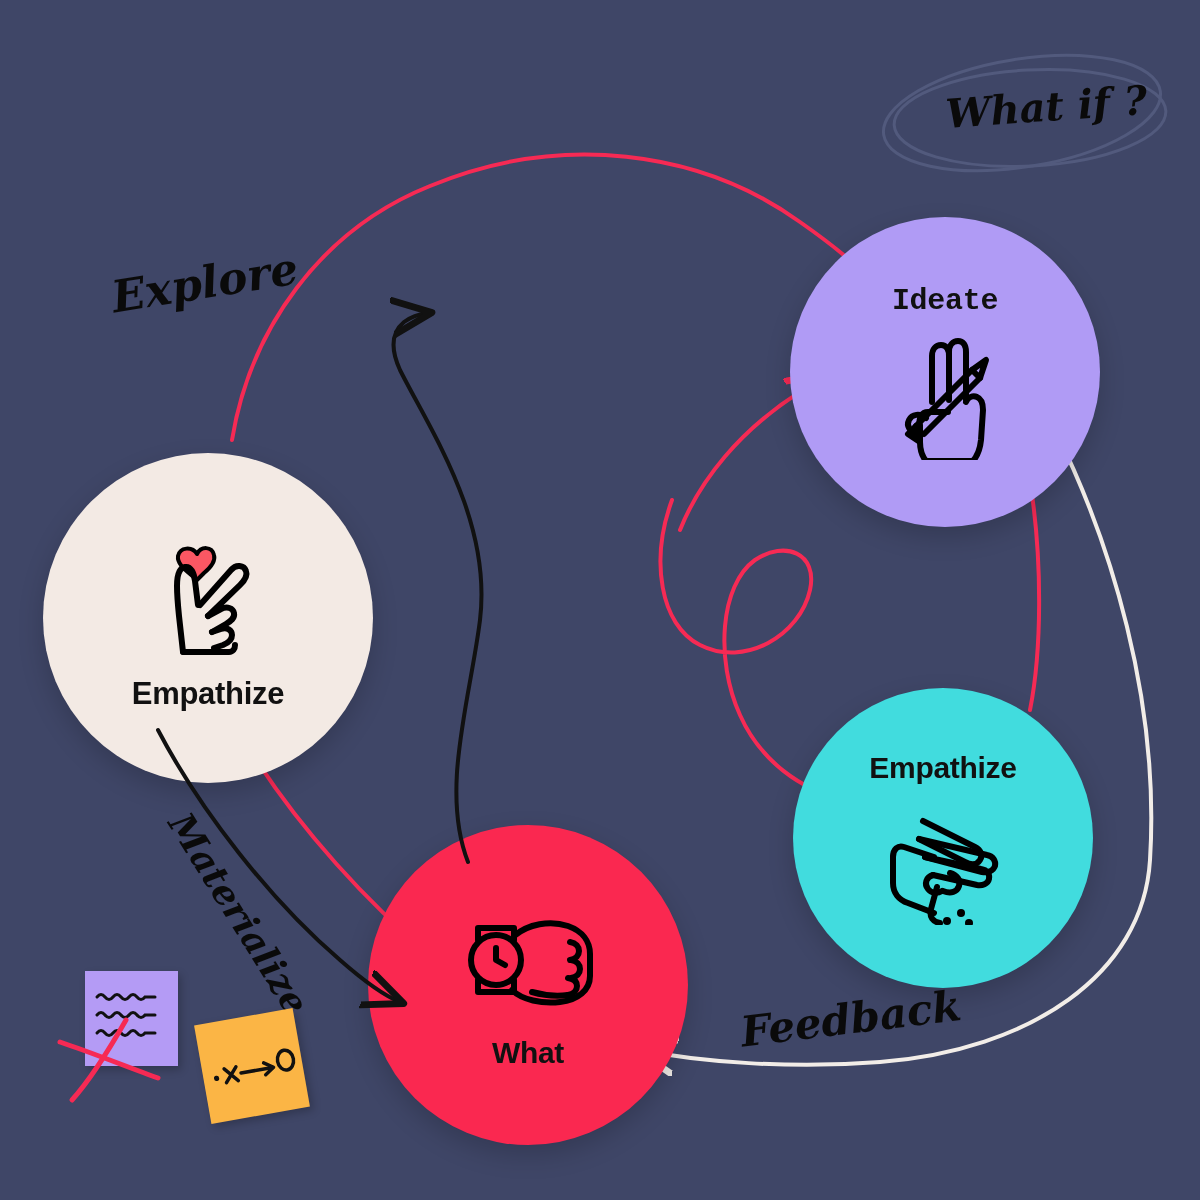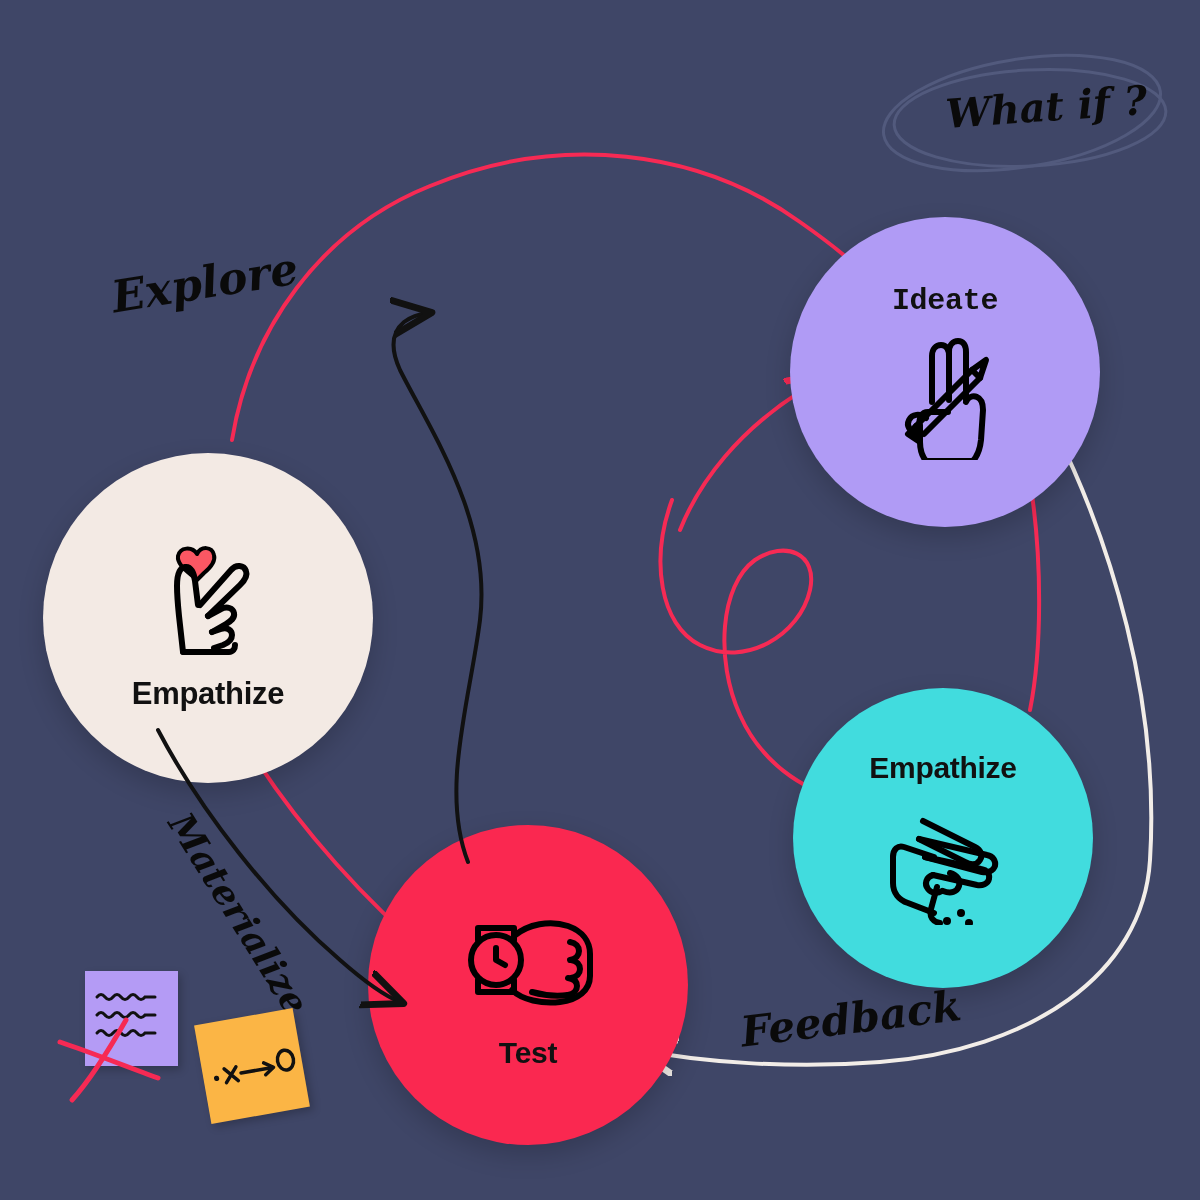--- a/index.html
+++ b/index.html
@@ -121,21 +121,21 @@
         <path d="M20 34 l0 -12 h36 l0 12"></path>
         <path d="M20 74 l0 12 h36 l0 -12"></path>
         <path d="M38 42 l0 12 l9 5"></path>
         <path d="M56 30 c14 -12 36 -16 54 -10 c14 5 22 15 22 28 l0 22 c0 14 -12 24 -30 26 c-18 2 -38 -2 -48 -12"></path>
         <path d="M112 36 c6 1 9 5 9 9 c0 4 -3 8 -9 9"></path>
         <path d="M113 54 c6 1 9 5 9 9 c0 4 -3 8 -9 9"></path>
         <path d="M110 72 c6 1 9 4 9 8 c0 4 -3 8 -9 9"></path>
         <path d="M74 86 c14 4 28 4 36 3"></path>
       </g>
     </svg>
-    <div class="label" style="font-size:30px;margin-top:22px;">Test</div>
+    <div class="label" style="font-size:30px;margin-top:22px;">What</div>
   </div>
 
   <svg class="layer" viewBox="0 0 1200 1200" style="pointer-events:none;">
 
     <path d="M 468 862
              C 440 790 470 700 480 620
              C 492 520 430 430 400 370
              C 390 348 392 332 404 322
              C 412 316 420 314 428 313" fill="none" stroke="#111111" stroke-width="4" stroke-linecap="round" marker-end="url(#ar-black2)"></path>
 

